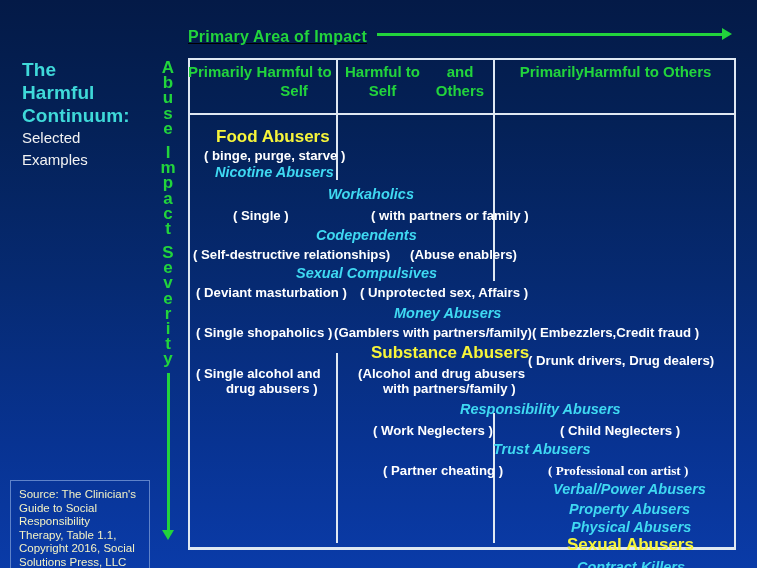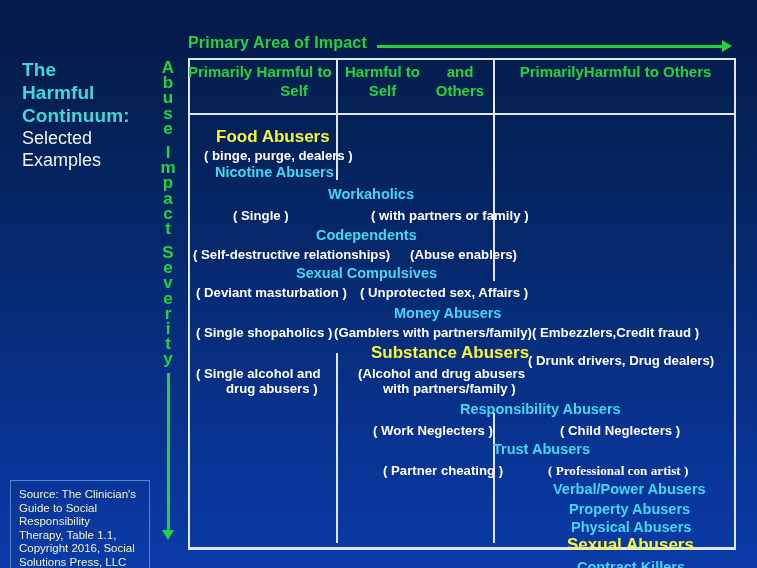--- a/index.html
+++ b/index.html
@@ -18,21 +18,22 @@
   }
 
   
   #top-axis {
     position: absolute;
     left: 188px;
     top: 28px;
     width: 548px;
     height: 24px;
     display: flex;
-    align-items: flex-end;
+    align-items: flex-start;
+    text-decoration: underline;
   }
   #top-axis .axis-text {
     color: #22d43c;
     font-size: 16px;
     font-weight: bold;
     letter-spacing: 0.2px;
     white-space: nowrap;
   }
   #top-axis .axis-arrow {
     flex: 1;
@@ -65,21 +66,21 @@
   }
   #title-block .t-line {
     color: #3fd9d9;
     font-size: 19px;
     font-weight: bold;
     line-height: 23px;
     letter-spacing: 0.1px;
   }
   #title-block .sub-line {
     color: #f2f2f2;
-    font-size: 18px;
+    font-size: 15px;
     font-weight: normal;
     line-height: 22px;
   }
 
   
   #vert-axis {
     position: absolute;
     left: 155px;
     top: 60px;
     width: 26px;
@@ -168,21 +169,21 @@
     position: absolute;
     left: 0; top: 57px;
     width: 584px;
     height: 433px;
   }
   .entry { position: absolute; white-space: nowrap; }
   .cat {
     font-weight: bold;
     font-size: 14.5px;
   }
-  .cat.cyan   { color: #3fd9f2; }
+  .cat.cyan   { color: #3fd9f2; font-style: italic; }
   .cat.yellow { color: #f7f53a; font-size: 17px; }
   .paren {
     color: #ffffff;
     font-size: 13.2px;
     font-weight: bold;
   }
 
   
   #source-box {
     position: absolute;
@@ -272,21 +273,21 @@
       <span>and Others</span>
     </div>
     <div class="col-head" id="head-3">
       <span>Primarily</span>
       <span>Harmful to Others</span>
     </div>
 
     <div id="content">
 
       <div class="entry cat yellow" style="left:28px;  top:12px;">Food Abusers</div>
-      <div class="entry paren" style="left:16px;  top:33px;">( binge, purge, dealers )</div>
+      <div class="entry paren" style="left:16px;  top:33px;">( binge, purge, starve )</div>
       <div class="entry cat cyan" style="left:27px;  top:49px;">Nicotine Abusers</div>
 
       <div class="entry cat cyan" style="left:140px; top:71px;">Workaholics</div>
       <div class="entry paren" style="left:45px;  top:93px;">( Single )</div>
       <div class="entry paren" style="left:183px; top:93px;">( with partners or family )</div>
 
       <div class="entry cat cyan" style="left:128px; top:112px;">Codependents</div>
       <div class="entry paren" style="left:5px;   top:132px;">( Self-destructive relationships)</div>
       <div class="entry paren" style="left:222px; top:132px;">(Abuse enablers)</div>
 

